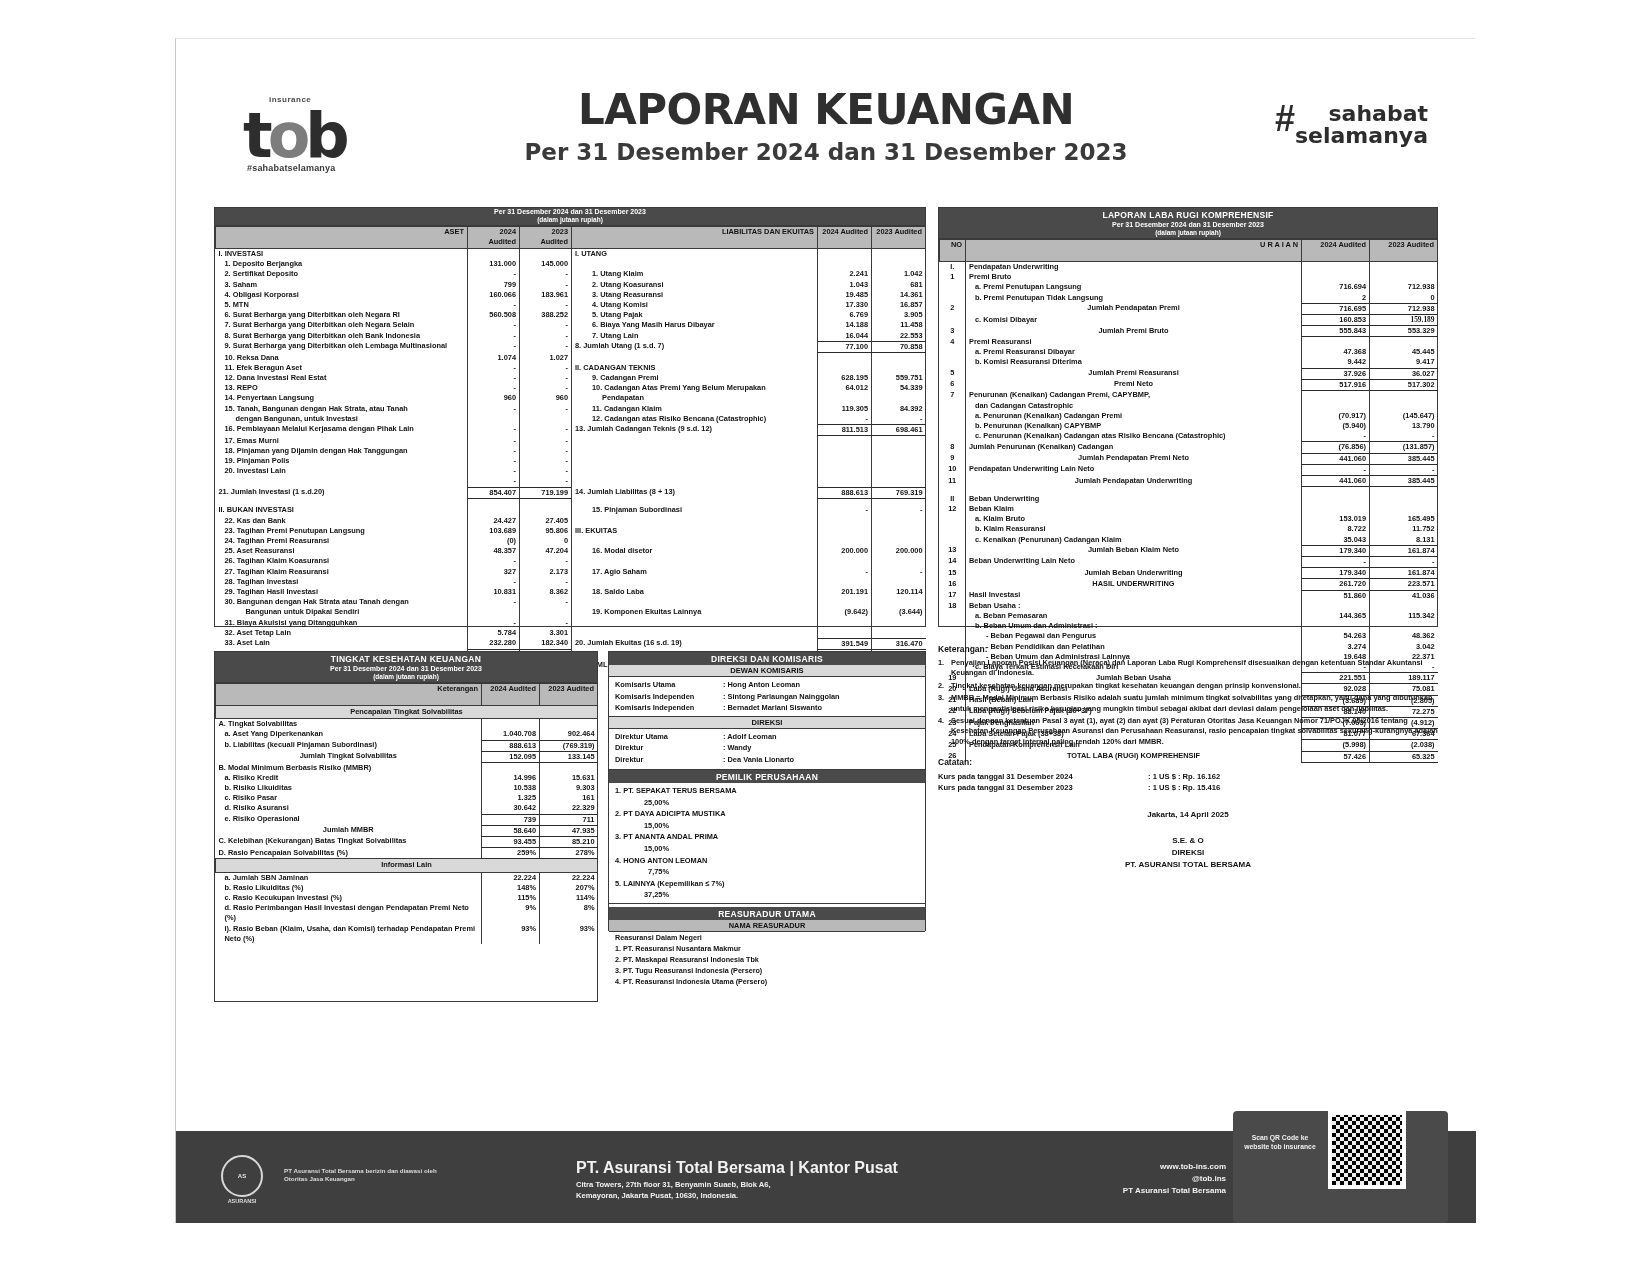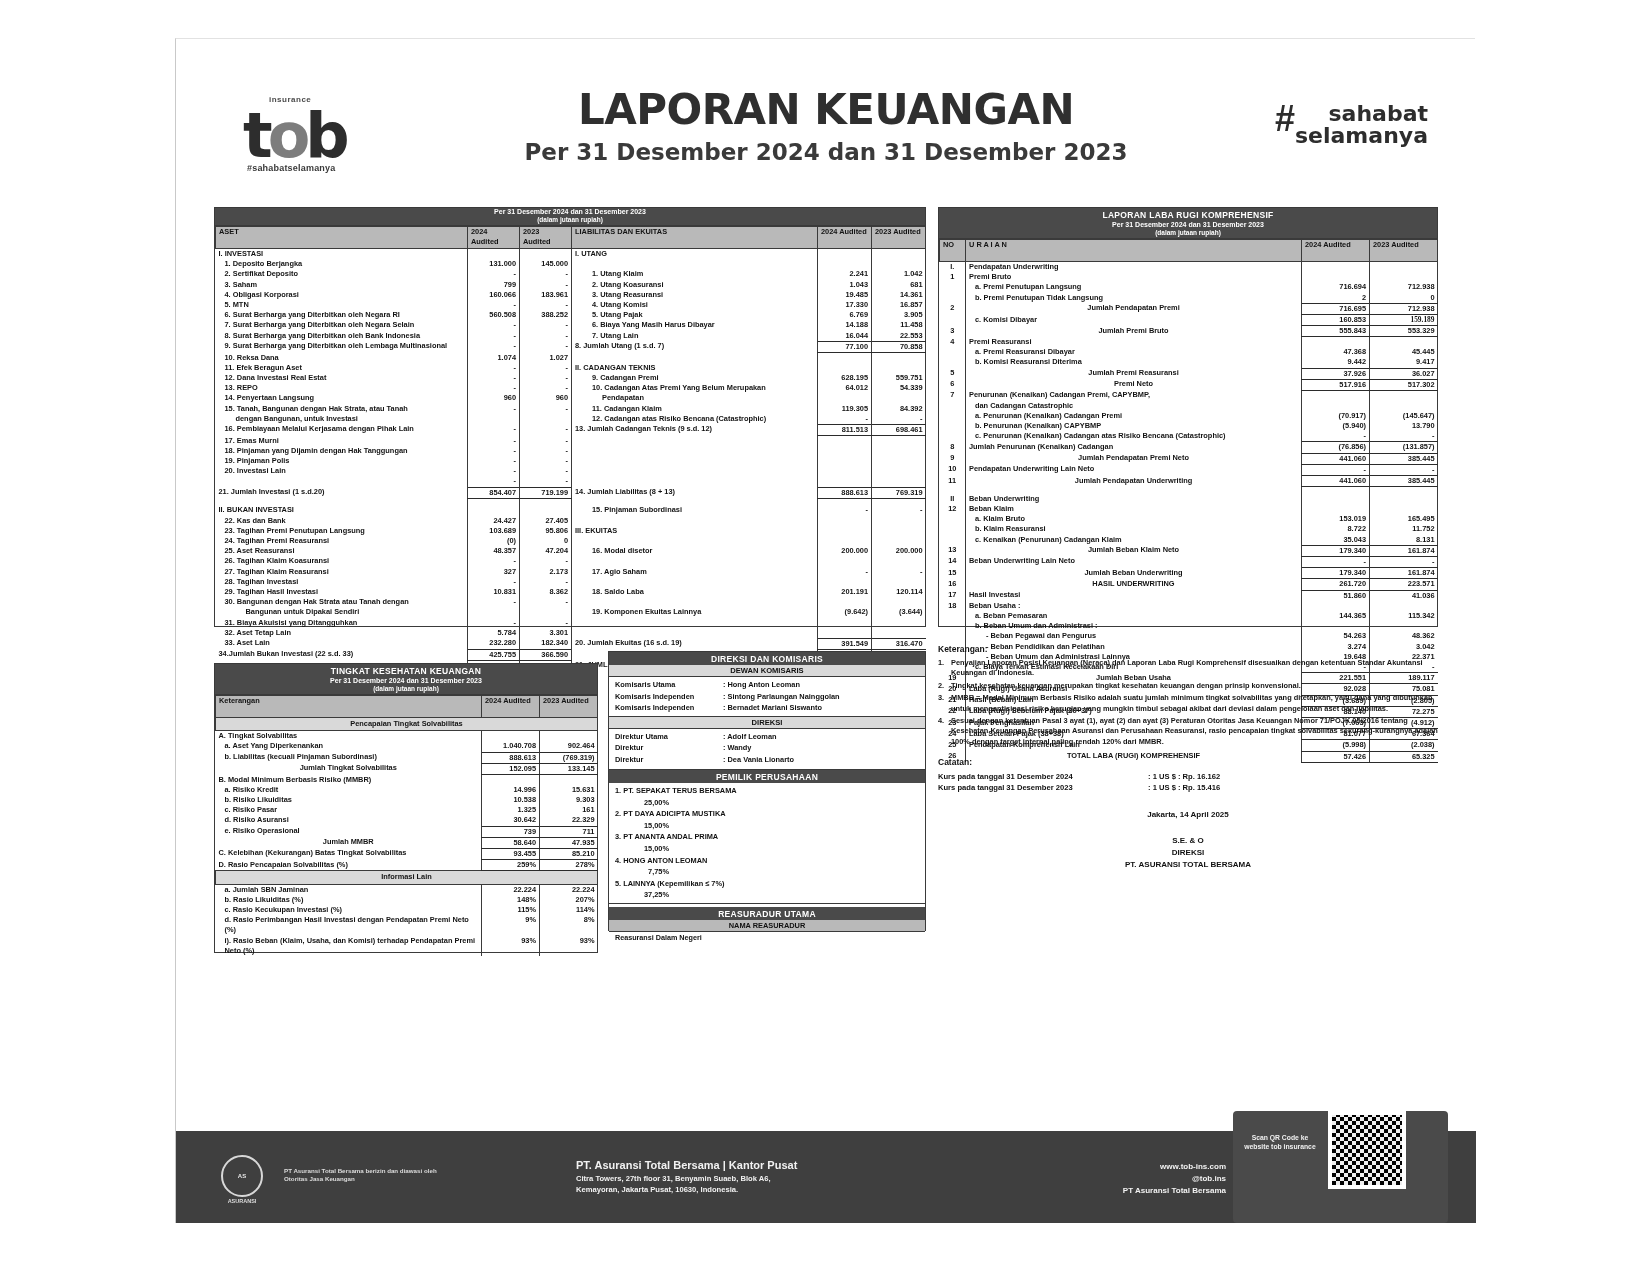--- a/index.html
+++ b/index.html
@@ -42,32 +42,32 @@
   .bar-lgrey { background:#d9d9d9; color:#111; text-align:center; font-weight:700; }
   .tt1 { font-size:8.5px; letter-spacing:.3px; padding:2px 0 1px; }
   .tt2 { font-size:7px; padding:0 0 1px; }
   .tt3 { font-size:6.5px; padding:0 0 2px; }
 
   table.grid { border-collapse: collapse; width: 100%; table-layout: fixed; }
   table.grid td { font-size:7.4px; line-height:10.2px; padding:0 3px; vertical-align:top;
     font-weight:700; color:#131313; }
   td.num { text-align:right; font-size:7.4px; }
   td.ctr { text-align:center; }
-  .colhead td { background:#b9b9b9; text-align:left; font-size:7.6px; font-weight:700;
+  .colhead td { background:#b9b9b9; text-align:right; font-size:7.6px; font-weight:700;
     height:22px; vertical-align:middle; border:1px solid #3a3a3a; }
   .vl { border-left:1px solid #3a3a3a; }
   .vr { border-right:1px solid #3a3a3a; }
   .ind1 { padding-left:9px !important; }
   .ind2 { padding-left:20px !important; }
   .ind3 { padding-left:30px !important; }
 
   
   #neraca { left:38px; top:168px; width:712px; height:420px; }
   #labarugi { left:762px; top:168px; width:500px; height:420px; }
-  #solv { left:38px; top:612px; width:384px; height:290px;margin-top:12px; }
+  #solv { left:38px; top:612px; width:384px; height:351px; }
   #direksi { left:432px; top:612px; width:318px; height:280px; }
   #notes { left:762px; top:605px; width:500px; height:320px; }
   .hdr3 { border-bottom:1px solid #3a3a3a; }
 
   
   .notes-h { font-size:8.5px; font-weight:700; margin-bottom:4px; }
   .notes-ol { font-size:7.4px; line-height:10.4px; font-weight:700; color:#151515; }
   .notes-ol li { margin-bottom:2px; list-style:none; position:relative; padding-left:13px; }
   .notes-ol li .n { position:absolute; left:0; }
   .kurs-row { display:flex; font-size:7.6px; font-weight:700; line-height:11px; }
@@ -84,21 +84,21 @@
   .reas-row { font-size:7.2px; font-weight:700; line-height:11px; padding:0 6px; }
 
   
   .footer { position:absolute; left:0; bottom:0; width:1300px; height:92px; background:#3f3f3f; }
   .f-logo { position:absolute; left:32px; top:24px; width:68px; height:44px; }
   .f-logo .circ { width:42px;height:42px;border:2px solid #d8d8d8;border-radius:50%;margin:0 auto;
      display:flex;align-items:center;justify-content:center;color:#e6e6e6;font-size:6px;font-weight:700;}
   .f-logo .cap { text-align:center;color:#dcdcdc;font-size:5.5px;font-weight:700;margin-top:1px;}
   .f-note { position:absolute; left:108px; top:36px; color:#dcdcdc; font-size:6.2px; line-height:8.4px; font-weight:700; width:170px;}
   .f-mid { position:absolute; left:400px; top:28px; color:#f2f2f2; }
-  .f-mid .l1 { font-size:11px; font-weight:800; }
+  .f-mid .l1 { font-size:16px; font-weight:800; }
   .f-mid .l2 { font-size:7.6px; line-height:10.6px; font-weight:600; margin-top:3px;}
   .f-right { position:absolute; right:250px; top:30px; color:#f2f2f2; font-size:8px; line-height:12px; font-weight:600; text-align:right;}
   .qr-box { position:absolute; right:28px; top:-20px; width:215px; height:112px; background:#4a4a4a; border-radius:4px;}
   .qr { position:absolute; right:42px; top:0px; width:78px; height:78px; background:
      repeating-linear-gradient(90deg,#fff 0 4px,#111 4px 8px),
      repeating-linear-gradient(0deg,#fff 0 4px,#111 4px 8px);
      background-blend-mode: difference; border:4px solid #fff;}
   .qr-cap { position:absolute; right:128px; top:22px; width:80px; color:#f0f0f0; font-size:6.8px; line-height:9px; font-weight:700; text-align:center;}
 </style>
 </head>
@@ -975,20 +975,26 @@
           <span class="b">7,75%</span>
         </div>
         <div class="own-row">
           <span class="a">5. LAINNYA (Kepemilikan ≤ 7%)</span>
           <span class="b">37,25%</span>
         </div>
       </div>
     <div class="bar-dark tt1" style="margin-top:3px;">REASURADUR UTAMA</div>
     <div class="bar-grey" style="font-size:7.4px;padding:1px 0;border-bottom:1px solid #3a3a3a;">NAMA REASURADUR</div>
     <div class="reas-row">Reasuransi Dalam Negeri</div>
+    <div id="reas-list">
+        <div class="reas-row">1. PT. Reasuransi Nusantara Makmur</div>
+        <div class="reas-row">2. PT. Maskapai Reasuransi Indonesia Tbk</div>
+        <div class="reas-row">3. PT. Tugu Reasuransi Indonesia (Persero)</div>
+        <div class="reas-row">4. PT. Reasuransi Indonesia Utama (Persero)</div>
+      </div>
   </div>
 
   <div id="notes" style="position:absolute;">
     <div class="notes-h">Keterangan:</div>
     <ol class="notes-ol" id="notes-list">
         <li><span class="n">1.</span><span>Penyajian Laporan Posisi Keuangan (Neraca) dan Laporan Laba Rugi Komprehensif disesuaikan dengan ketentuan Standar Akuntansi Keuangan di Indonesia.</span></li>
         <li><span class="n">2.</span><span>Tingkat kesehatan keuangan merupakan tingkat kesehatan keuangan dengan prinsip konvensional.</span></li>
         <li><span class="n">3.</span><span>MMBR = Modal Minimum Berbasis Risiko adalah suatu jumlah minimum tingkat solvabilitas yang ditetapkan, yaitu dana yang dibutuhkan untuk mengantisipasi risiko kerugian yang mungkin timbul sebagai akibat dari deviasi dalam pengelolaan aset dan liabilitas.</span></li>
         <li><span class="n">4.</span><span>Sesuai dengan ketentuan Pasal 3 ayat (1), ayat (2) dan ayat (3) Peraturan Otoritas Jasa Keuangan Nomor 71/POJK.05/2016 tentang Kesehatan Keuangan Perusahaan Asuransi dan Perusahaan Reasuransi, rasio pencapaian tingkat solvabilitas sekurang-kurangnya adalah 100% dengan target internal paling rendah 120% dari MMBR.</span></li>
       </ol>

